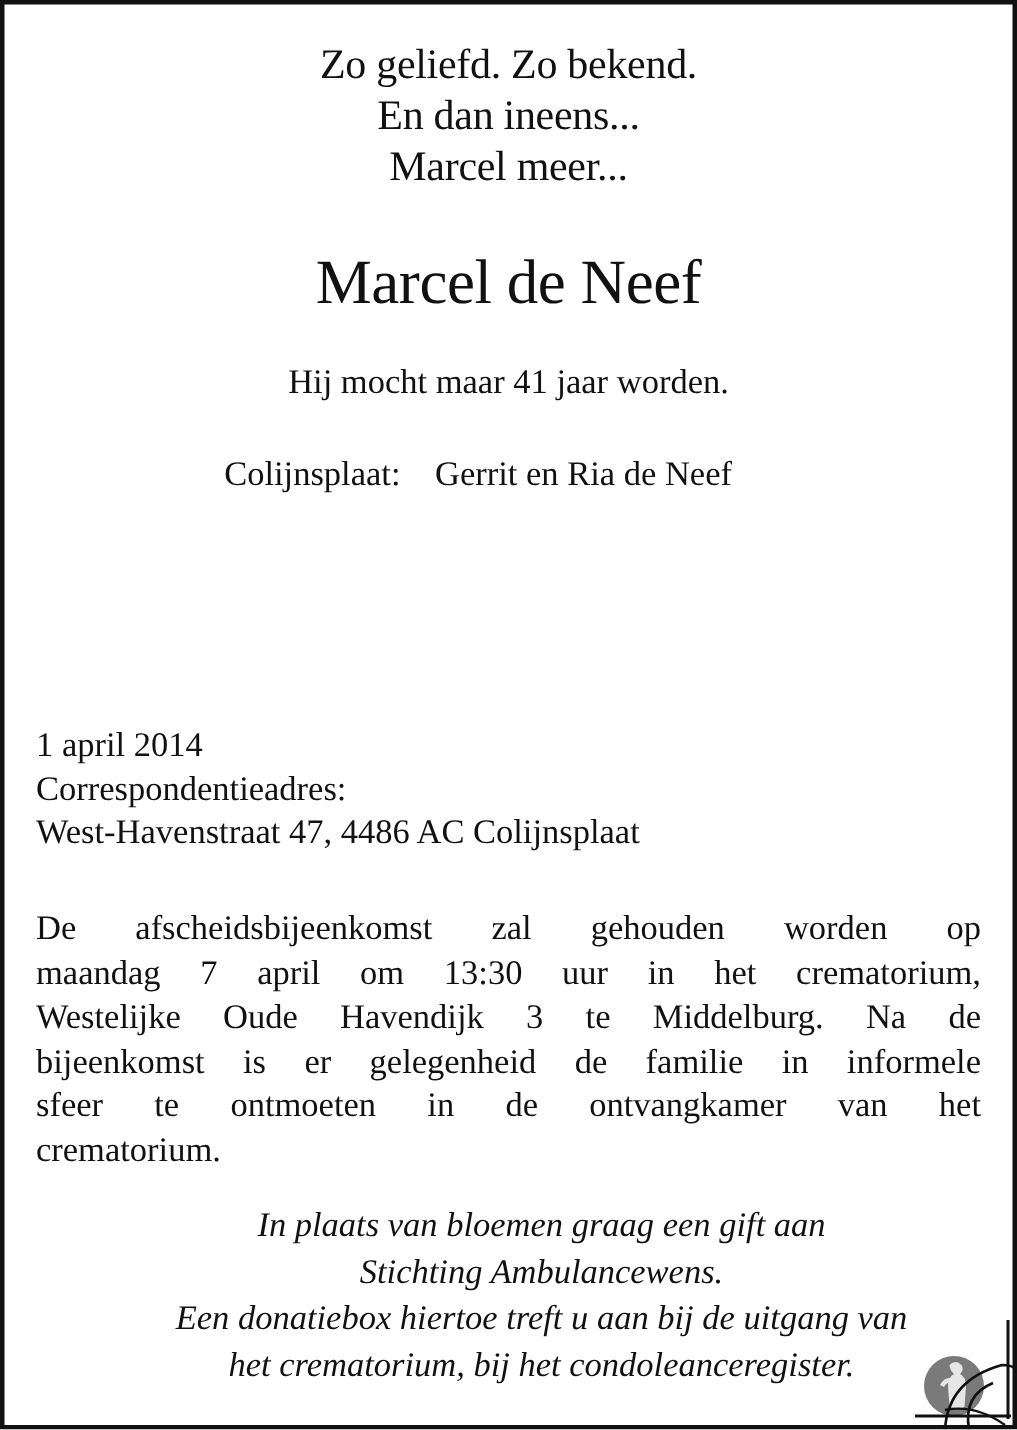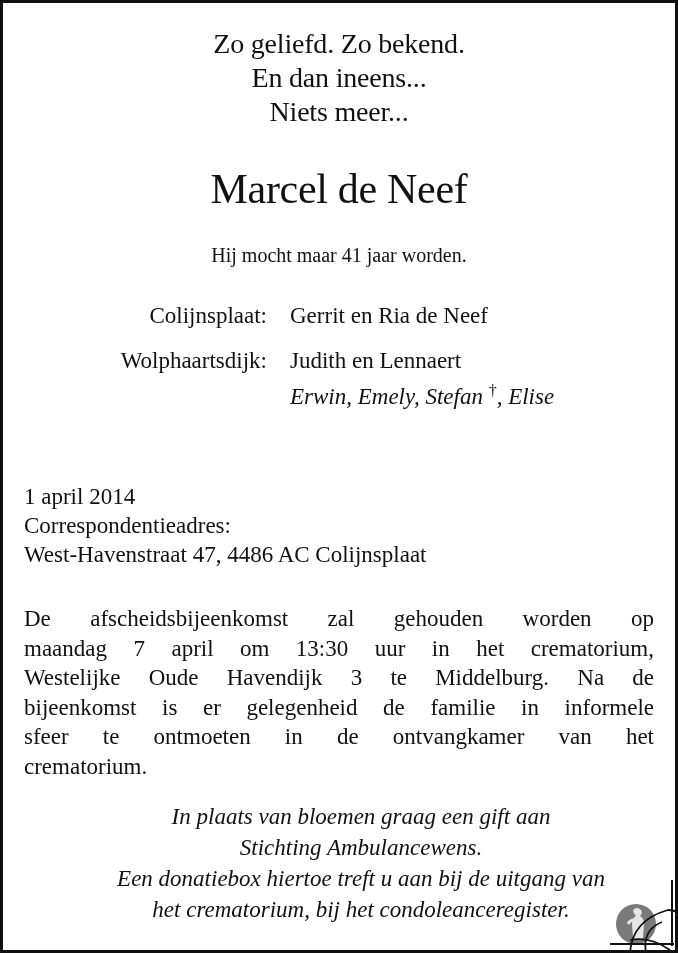--- a/index.html
+++ b/index.html
@@ -39,21 +39,21 @@
     }
     .motto div { white-space: nowrap; }
     .name {
       top: 164px;
       font-size: 42px;
       line-height: 50px;
       letter-spacing: -0.3px;
     }
     .age {
       top: 240px;
-      font-size: 20px;
+      font-size: 23px;
       line-height: 30px;
     }
     .family {
       position: absolute;
       left: 0;
       top: 300px;
       width: 678px;
       font-size: 23px;
     }
     .fam-row {
@@ -138,36 +138,31 @@
     }
   </style>
 </head>
 <body>
 
 <div class="frame"></div>
 
 <div class="center motto">
   <div>Zo geliefd. Zo bekend.</div>
   <div>En dan ineens...</div>
-  <div>Niets meer...</div>
+  <div>Marcel meer...</div>
 </div>
 
 <div class="center name">Marcel de Neef</div>
 
 <div class="center age">Hij mocht maar 41 jaar worden.</div>
 
 <div class="family">
   <div class="fam-row">
     <span class="fam-place">Colijnsplaat:</span>
     <span class="fam-names">Gerrit en Ria de Neef</span>
-  </div>
-  <div class="fam-row last">
-    <span class="fam-place">Wolphaartsdijk:</span>
-    <span class="fam-names">Judith en Lennaert</span>
-    <span class="fam-sub"><span>Erwin, Emely, Stefan </span><span class="cross">†</span><span>, Elise</span></span>
   </div>
 </div>
 
 <div class="address">
   <div>1 april 2014</div>
   <div>Correspondentieadres:</div>
   <div>West-Havenstraat 47, 4486 AC  Colijnsplaat</div>
 </div>
 
 <div class="ceremony">

